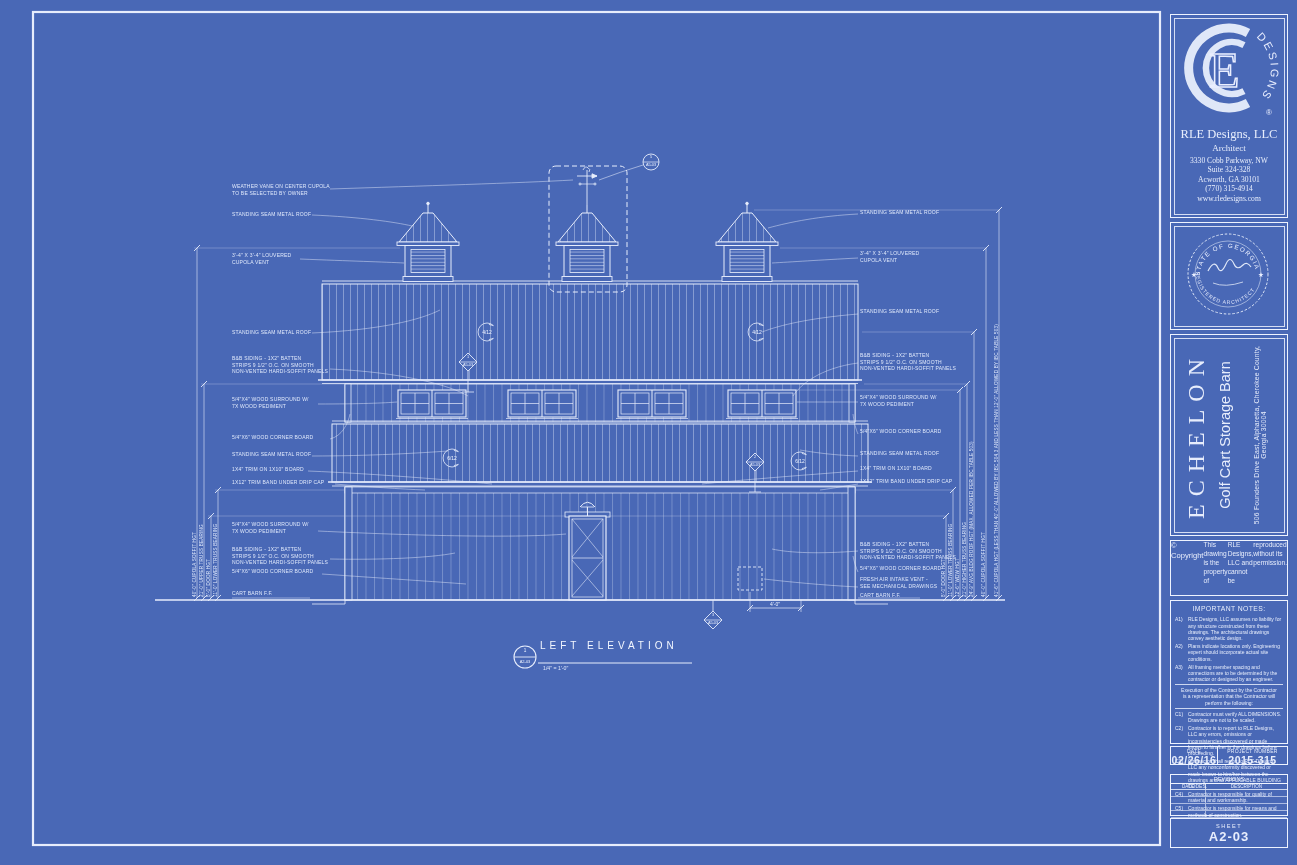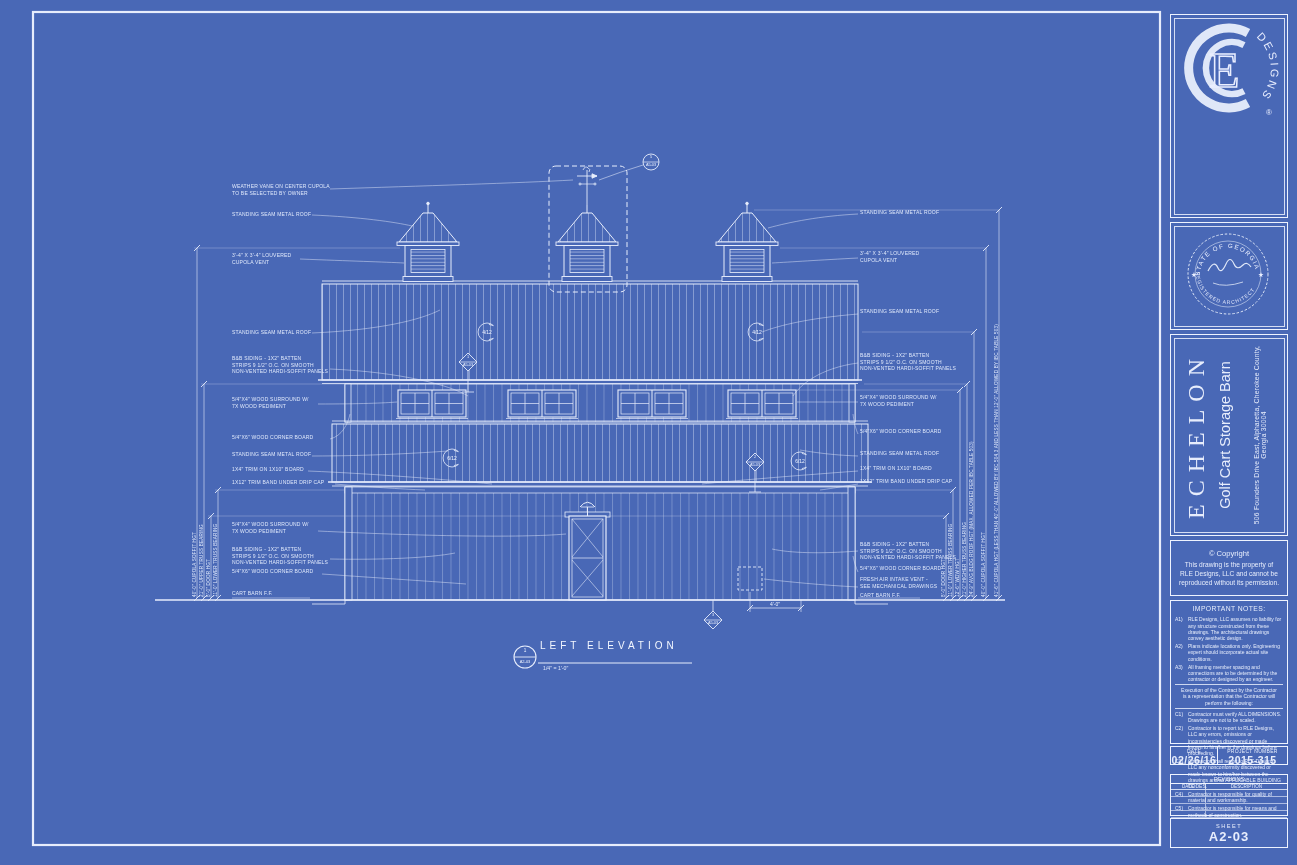--- a/index.html
+++ b/index.html
@@ -26,22 +26,22 @@
   .tb{position:absolute;left:1170px;width:118px;border:1.6px solid #eef3ff;box-sizing:border-box;}
   .tb-inner{position:absolute;inset:2.5px;border:1px solid rgba(238,243,255,.85);pointer-events:none;}
   .firm{position:absolute;left:0;right:0;top:112px;text-align:center;line-height:1.25;}
   .firm-name{font-size:12.5px;}
   .firm-role{font-size:9px;margin-bottom:2px;}
   .firm-addr{font-size:7.6px;}
   .rot{position:absolute;transform:rotate(-90deg);transform-origin:0 0;width:196px;text-align:center;}
   .proj-name{font-size:24px;letter-spacing:8px;}
   .proj-type{font-size:14.5px;}
   .proj-addr{font-size:6.8px;letter-spacing:.2px;}
-  .copy{position:absolute;inset:0;display:flex;flex-direction:column;justify-content:center;
-        text-align:center;line-height:1.35;font-size:6.6px;}
+  .copy{position:absolute;inset:0;display:flex;justify-content:center;
+        text-align:left;line-height:1.35;font-size:6.6px;}
   .copy-h{font-size:7.6px;margin-bottom:2px;}
   .notes{position:absolute;inset:3px 4px;font-size:5px;line-height:1.24;}
   .notes-h{text-align:center;font-size:6.8px;margin:1px 0 3px;letter-spacing:.4px;}
   .note{display:flex;margin-bottom:2px;}
   .nid{width:13px;flex:none;}
   .ntx{flex:1;}
   .exec{text-align:center;margin:2px 0;padding:2px 4px;border-top:1px solid rgba(238,243,255,.8);
         border-bottom:1px solid rgba(238,243,255,.8);}
   .dpn{display:flex;}
   .dpn-cell{flex:1;display:flex;flex-direction:column;align-items:center;padding-top:1px;}
@@ -379,20 +379,29 @@
         <text x="37" y="70" font-family="Liberation Serif, serif" font-size="50" stroke="#e9eeff" stroke-width="1.5" fill="none">E</text>
         <defs>
             <path id="arcd" d="M84,20 A42,42 0 0 1 84,84"></path>
           </defs>
         <text font-size="11" letter-spacing="2.5" fill="#e9eeff" stroke="none">
           <textPath href="#arcd">DESIGNS</textPath>
         </text>
         <text x="94" y="98" font-size="8" fill="#e9eeff" stroke="none">®</text>
       </g>
     </svg>
+    <div class="firm serif">
+      <div class="firm-name">RLE Designs, LLC</div>
+      <div class="firm-role">Architect</div>
+      <div class="firm-addr">3330 Cobb Parkway, NW</div>
+      <div class="firm-addr">Suite 324-328</div>
+      <div class="firm-addr">Acworth, GA 30101</div>
+      <div class="firm-addr">(770) 315-4914</div>
+      <div class="firm-addr">www.rledesigns.com</div>
+    </div>
   </div>
 
   <div class="tb" style="top:222px;height:108px">
     <div class="tb-inner"></div>
     <svg width="114" height="102" viewBox="0 0 114 102">
       <g fill="none" stroke="#dfe7f8">
         <circle cx="57" cy="51" r="40" stroke-width="1" stroke-dasharray="2.5,1.8"></circle>
         <circle cx="57" cy="51" r="33" stroke-width="0.7" opacity="0.8"></circle>
         <defs>
           <path id="sealtop" d="M29,53 A28,28 0 0 1 85,53"></path>

